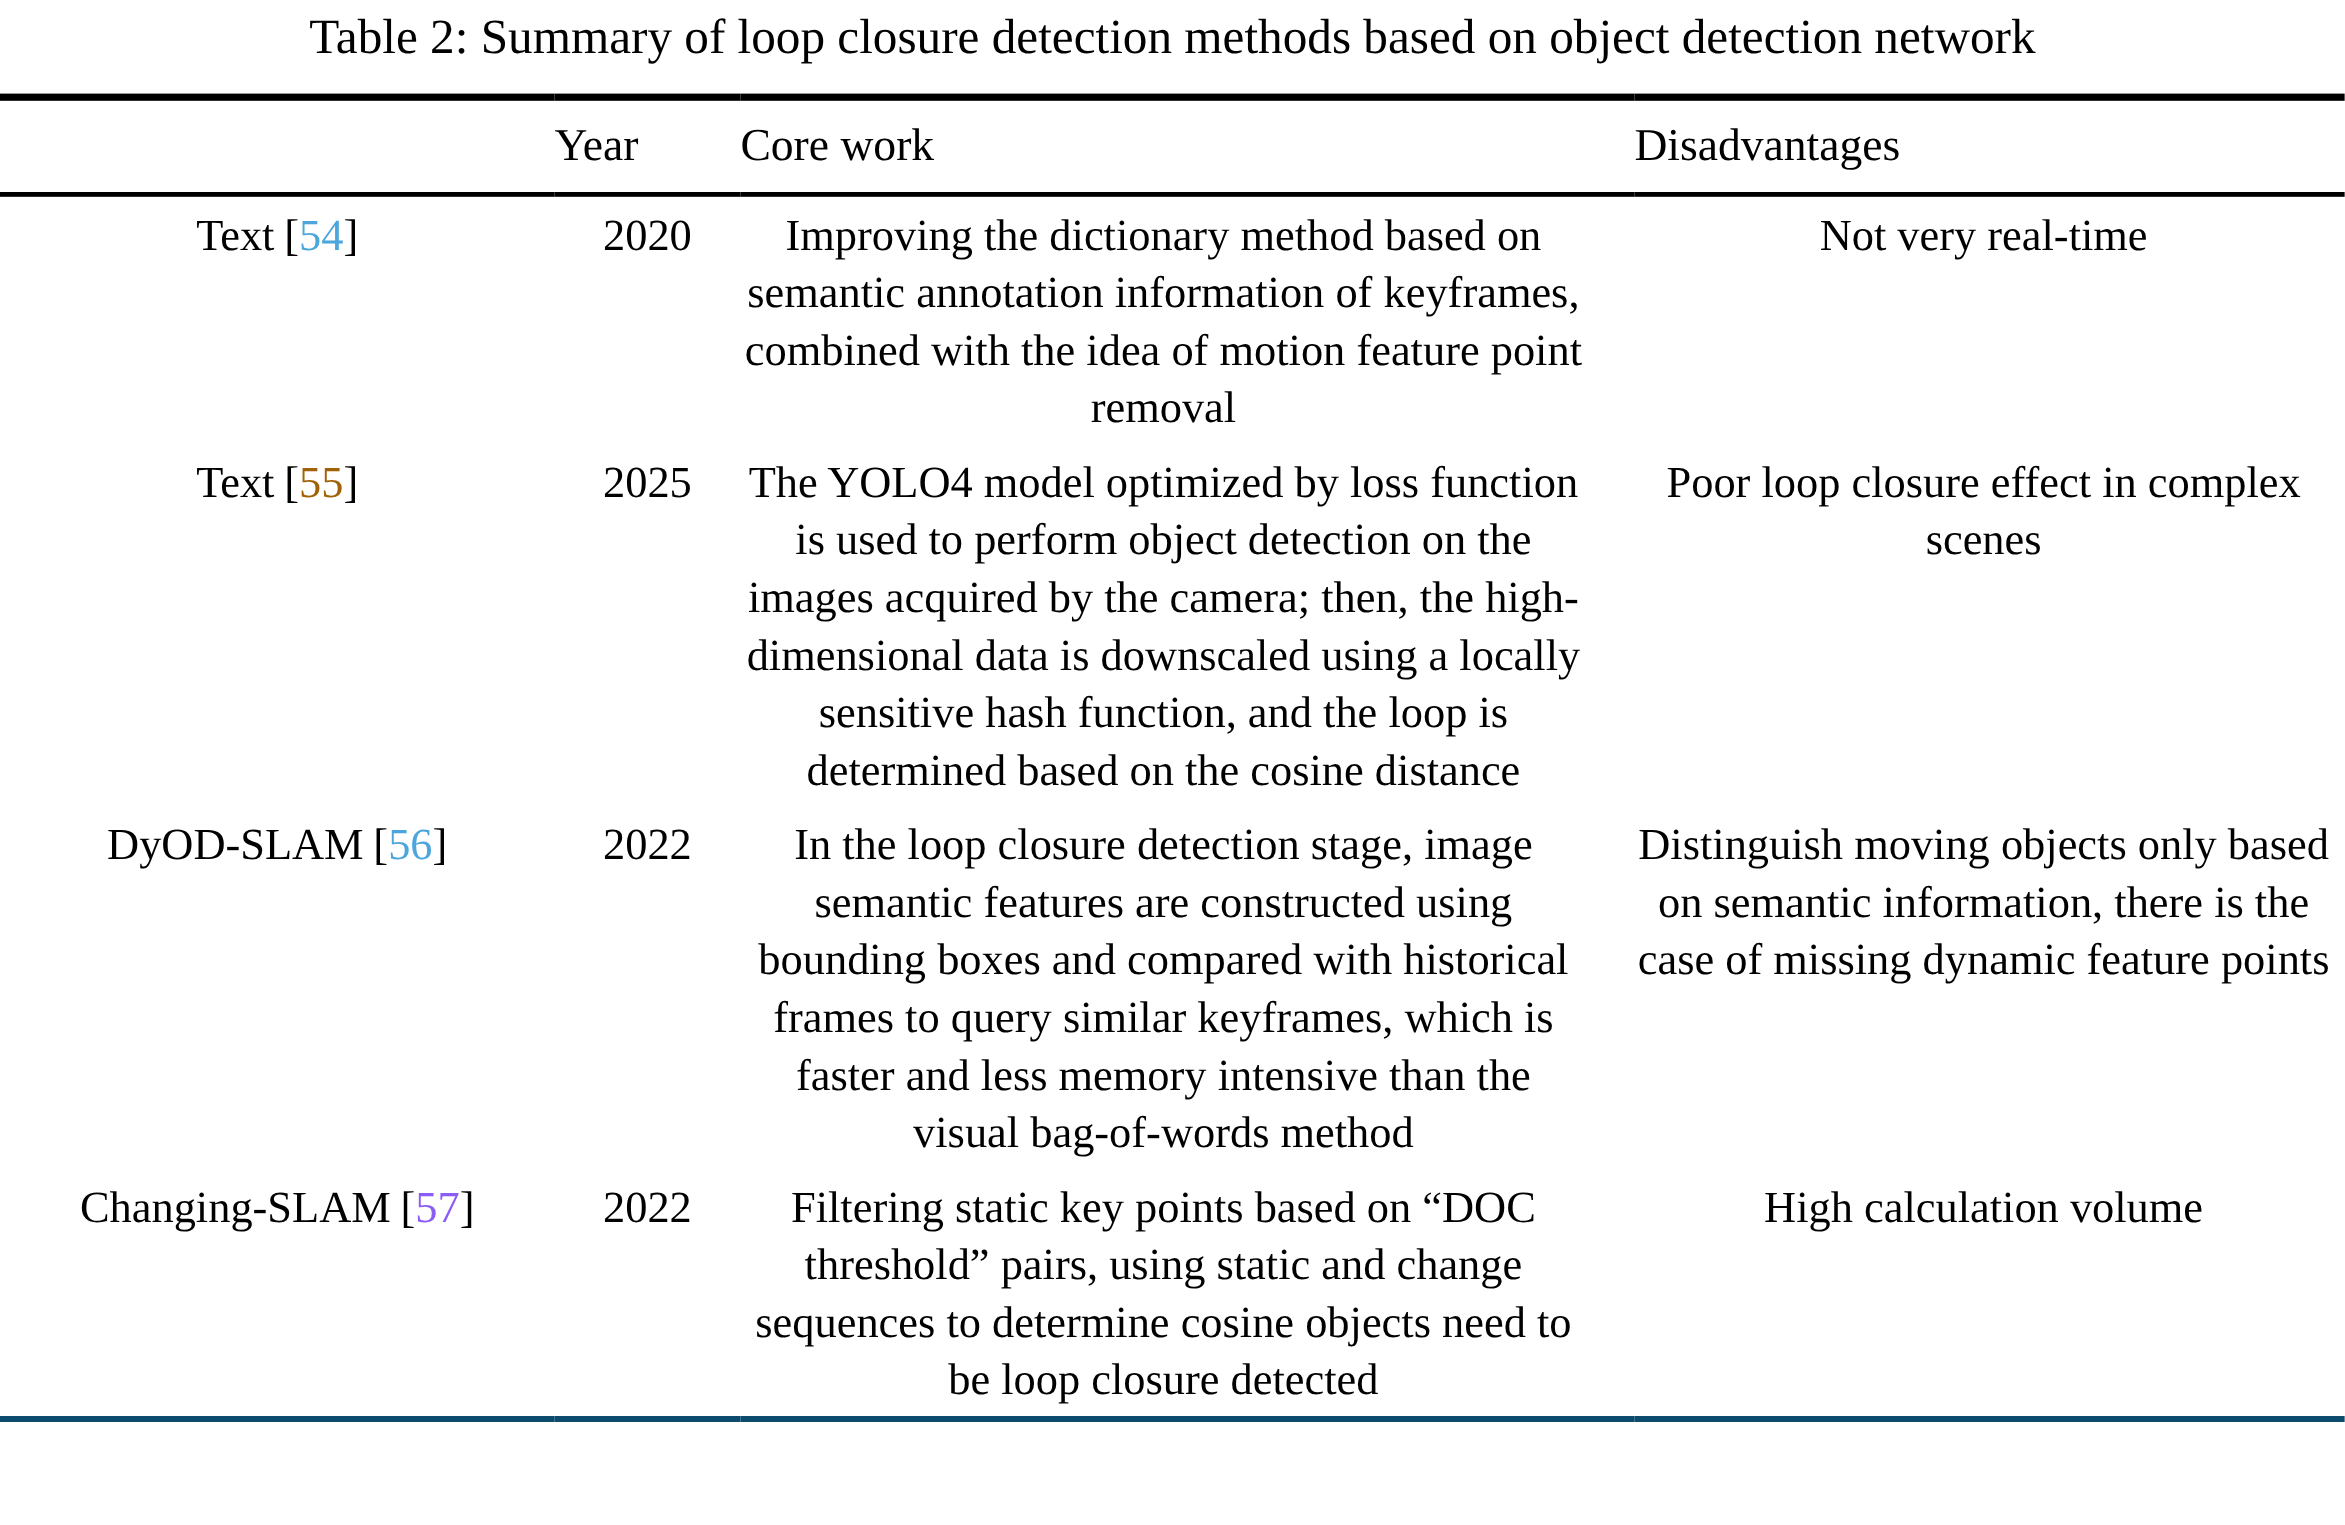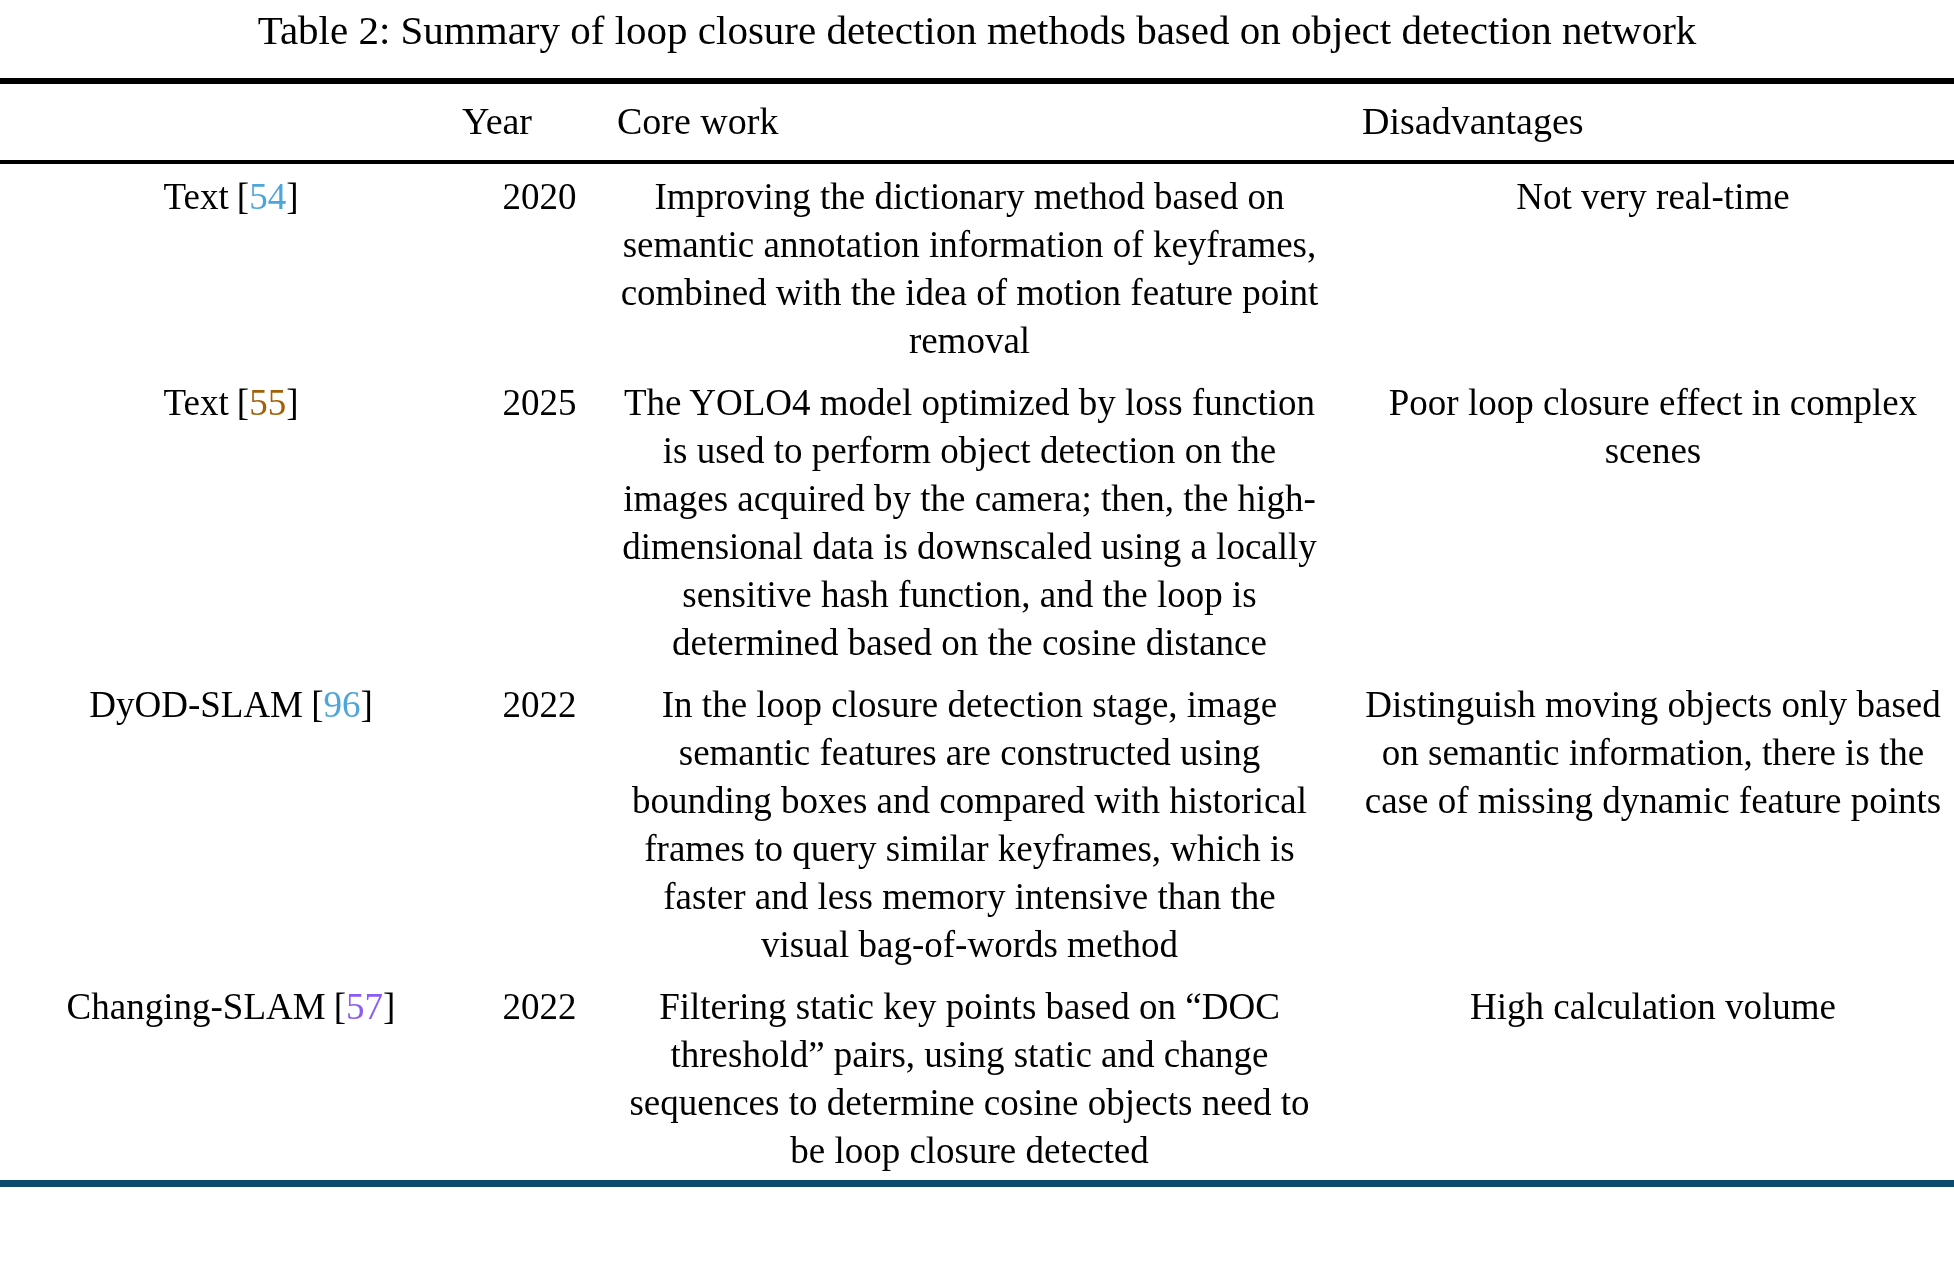--- a/index.html
+++ b/index.html
@@ -21,21 +21,21 @@
     line-height: 52px;
     padding-top: 4px;
     margin-bottom: 22px;
   }
   .caption .cap-label { font-weight: normal; }
   .caption .cap-text { font-weight: normal; }
   table.summary {
     width: 100%;
     border-collapse: collapse;
     border-top: 6px solid #000000;
-    border-bottom: 7px solid #0c4a6e;
+    border-bottom: 5px solid #0c4a6e;
     table-layout: fixed;
   }
   col.c-method { width: 462px; }
   col.c-year   { width: 155px; }
   col.c-core   { width: 745px; }
   col.c-dis    { width: 592px; }
   thead th {
     text-align: left;
     font-weight: normal;
     font-size: 38px;
@@ -90,21 +90,21 @@
     <tr>
       <td class="method-cell">
         <span>Text</span><span class="cite-group"><span>[</span><a class="cite" style="color: #a16207;">55</a><span>]</span></span>
       </td>
       <td class="year-cell">2025</td>
       <td class="core-cell">The YOLO4 model optimized by loss function is used to perform object detection on the images acquired by the camera; then, the high-dimensional data is downscaled using a locally sensitive hash function, and the loop is determined based on the cosine distance</td>
       <td class="dis-cell">Poor loop closure effect in complex scenes</td>
     </tr>
     <tr>
       <td class="method-cell">
-        <span>DyOD-SLAM</span><span class="cite-group"><span>[</span><a class="cite" style="color: rgb(77, 166, 219);">96</a><span>]</span></span>
+        <span>DyOD-SLAM</span><span class="cite-group"><span>[</span><a class="cite" style="color: rgb(77, 166, 219);">56</a><span>]</span></span>
       </td>
       <td class="year-cell">2022</td>
       <td class="core-cell">In the loop closure detection stage, image semantic features are constructed using bounding boxes and compared with historical frames to query similar keyframes, which is faster and less memory intensive than the visual bag-of-words method</td>
       <td class="dis-cell">Distinguish moving objects only based on semantic information, there is the case of missing dynamic feature points</td>
     </tr>
     <tr>
       <td class="method-cell">
         <span>Changing-SLAM</span><span class="cite-group"><span>[</span><a class="cite" style="color: #8b5cf6;">57</a><span>]</span></span>
       </td>
       <td class="year-cell">2022</td>

